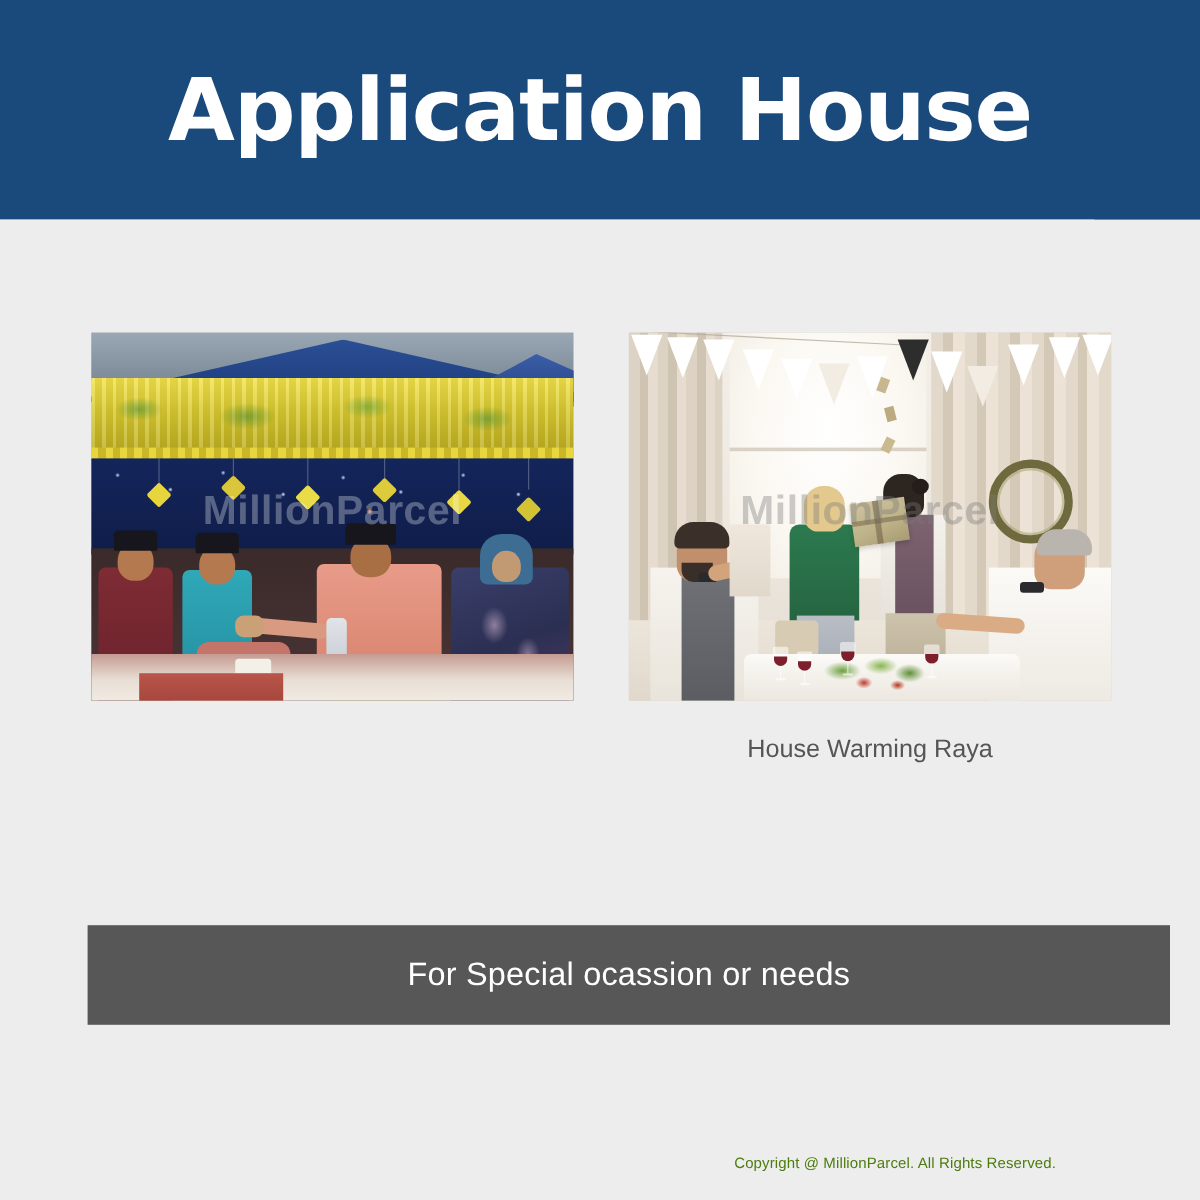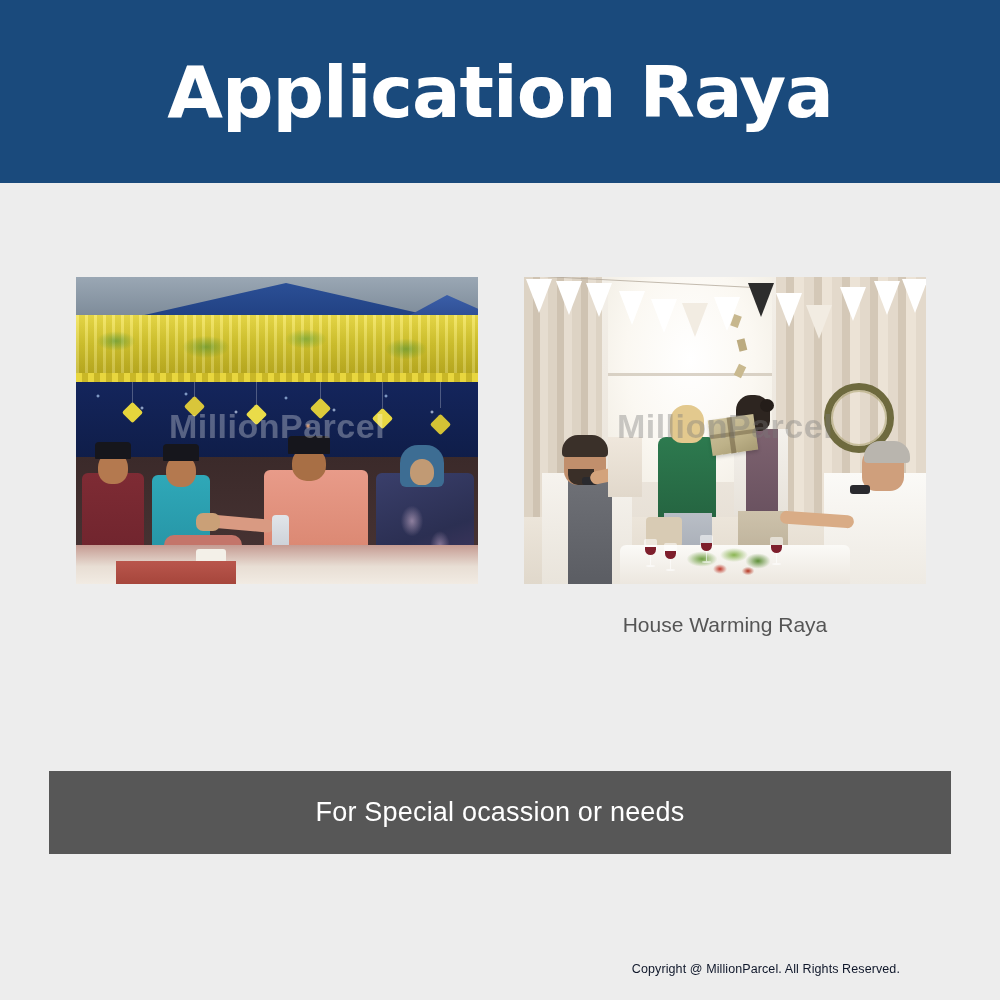--- a/index.html
+++ b/index.html
@@ -294,23 +294,23 @@
     color: #ffffff;
     font-size: 27px;
     letter-spacing: .2px;
     text-align: center;
     white-space: nowrap;
   }
 
   
   .footer-copyright {
     position: absolute;
-    right: 12px;
+    right: 32px;
     top: 962px;
-    color: #0f172a;
+    color: #4d7c0f;
     font-size: 12.5px;
     letter-spacing: .1px;
     white-space: nowrap;
   }
 
   
   .watermark {
     position: absolute;
     left: 0;
     top: 130px;
@@ -324,21 +324,21 @@
     white-space: nowrap;
   }
   .watermark.dark {
     color: rgba(120,120,120,.38);
   }
 </style>
 </head>
 <body>
 
 <div class="header-banner">
-  <div class="header-title">Application Raya</div>
+  <div class="header-title">Application House</div>
 </div>
 
 <div class="content-area">
 
   <div class="cards-row">
 
     <div class="card">
       <div class="card-photo">
 
         <div class="p1 p1-sky"></div>
@@ -484,19 +484,19 @@
             <span class="foot"></span>
           </div>
 
         <div class="watermark dark">MillionParcel</div>
       </div>
       <div class="card-caption">House Warming Raya</div>
     </div>
 
   </div>
 
-  <div class="cta-bar" style="top:588px;">
+  <div class="cta-bar" style="top:588px;margin-left:24px;">
     <div class="cta-text">For Special ocassion or needs</div>
   </div>
 
   <div class="footer-copyright" style="top:779px;">Copyright @ MillionParcel. All Rights Reserved.</div>
 
 </div>
 
 </body></html>

